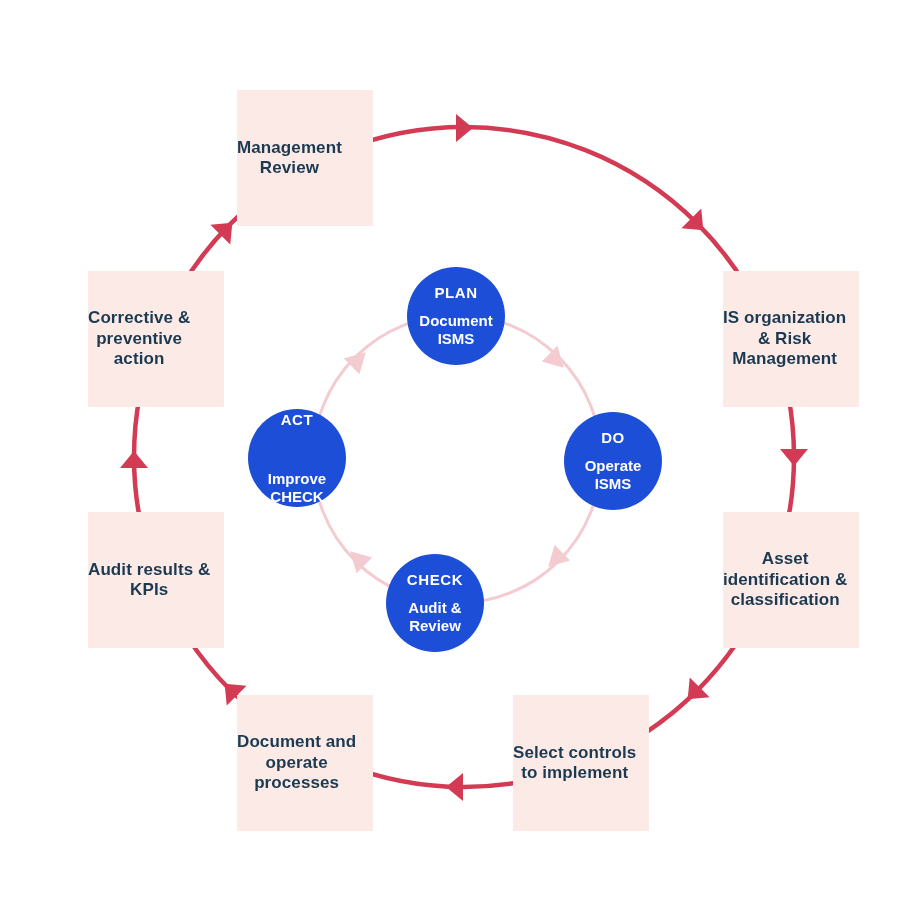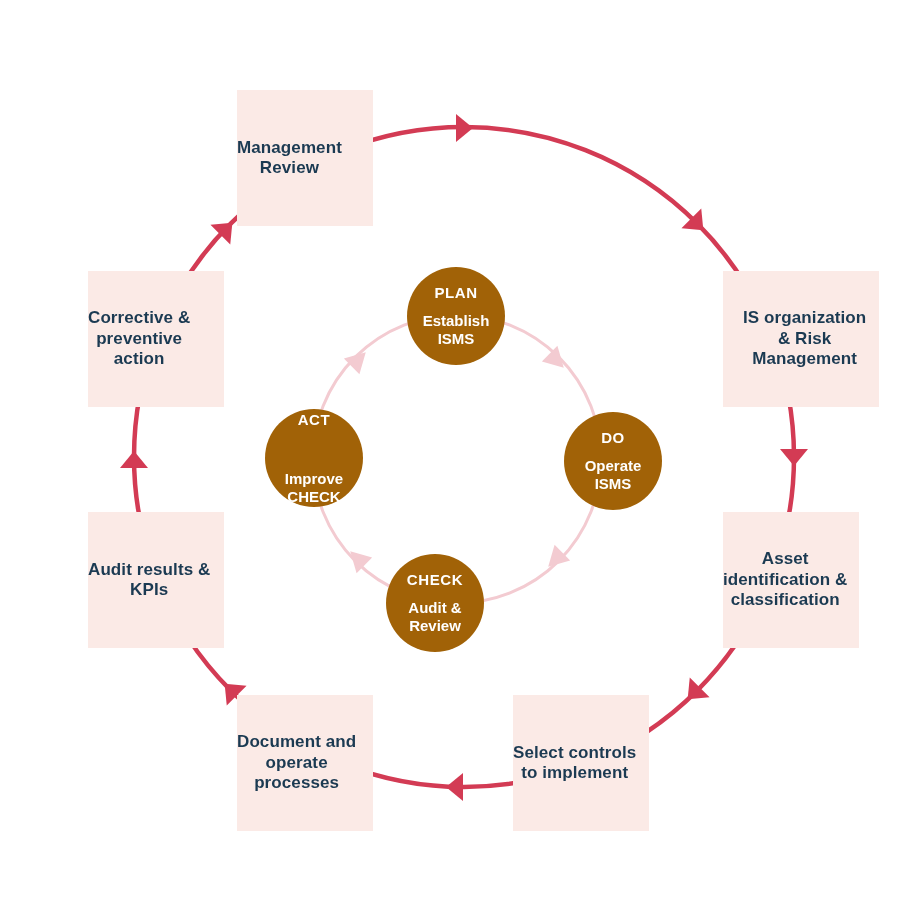--- a/index.html
+++ b/index.html
@@ -47,21 +47,21 @@
     line-height: 1.2;
     letter-spacing: 0.1px;
   }
   .box-label { white-space: pre; }
 
   .cycle-circle {
     position: absolute;
     width: 98px;
     height: 98px;
     border-radius: 50%;
-    background: #a16207;
+    background: #1d4ed8;
     color: #ffffff;
     display: flex;
     flex-direction: column;
     align-items: center;
     justify-content: center;
     gap: 11px;
     text-align: center;
     font-weight: 700;
   }
   .circle-title { font-size: 15px; letter-spacing: 0.6px; }
@@ -98,21 +98,21 @@
       <use href="#ah-small" transform="translate(556 559) rotate(135)"></use>
       <use href="#ah-small" transform="translate(358 559) rotate(225)"></use>
       <use href="#ah-small" transform="translate(358 360) rotate(315)"></use>
     </g>
   </svg>
 
   <div class="box" style="left:237px; top:90px;">
     <span class="box-label">Management
 Review</span>
   </div>
-  <div class="box" style="left:723px; top:271px;padding-left:20px;">
+  <div class="box" style="left:723px; top:271px;">
     <span class="box-label">IS organization
 &amp; Risk
 Management</span>
   </div>
   <div class="box" style="left:513px; top:695px;">
     <span class="box-label">Select controls
 to implement</span>
   </div>
   <div class="box" style="left:723px; top:512px;">
     <span class="box-label">Asset
@@ -129,32 +129,32 @@
 processes</span>
   </div>
   <div class="box" style="left:88px; top:271px;">
     <span class="box-label">Corrective &amp;
 preventive
 action</span>
   </div>
 
   <div class="cycle-circle" style="left:407px; top:267px;">
     <span class="circle-title">PLAN</span>
-    <span class="circle-subtitle">Establish
+    <span class="circle-subtitle">Document
 ISMS</span>
   </div>
   <div class="cycle-circle" style="left:564px; top:412px;">
     <span class="circle-title">DO</span>
     <span class="circle-subtitle">Operate
 ISMS</span>
   </div>
   <div class="cycle-circle" style="left:386px; top:554px;">
     <span class="circle-title">CHECK</span>
     <span class="circle-subtitle">Audit &amp;
 Review</span>
   </div>
-  <div class="cycle-circle" style="left:265px; top:409px;gap:42px;">
+  <div class="cycle-circle" style="left:248px; top:409px;gap:42px;">
     <span class="circle-title">ACT</span>
     <span class="circle-subtitle">Improve
 CHECK</span>
   </div>
 
 </div>
 
 </body></html>

